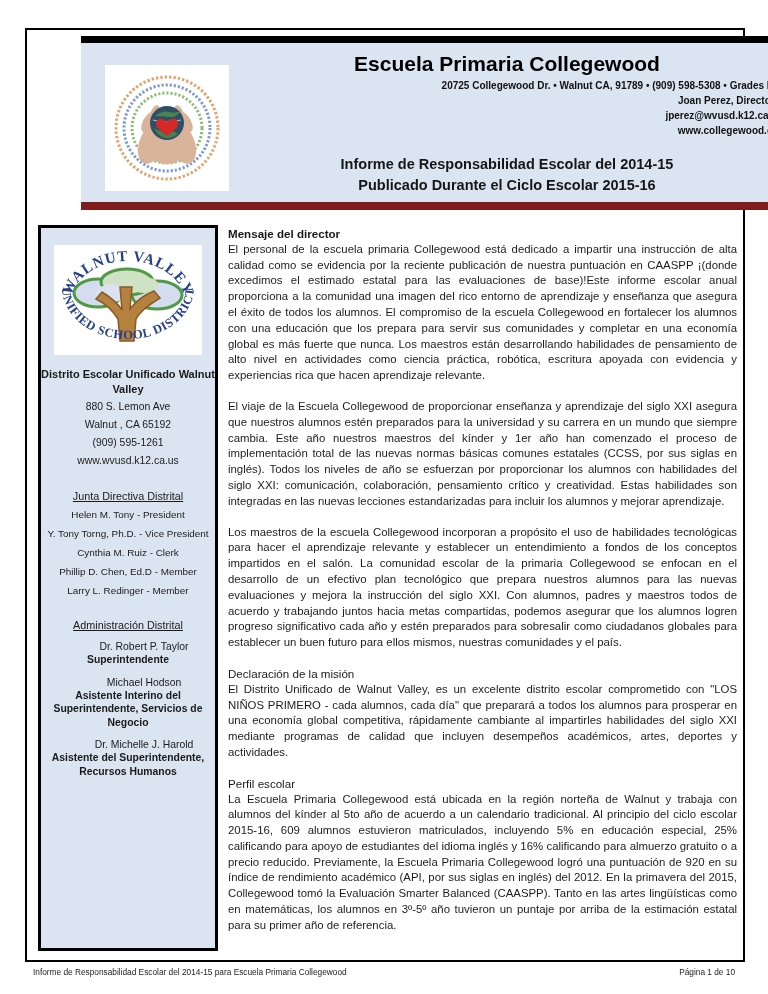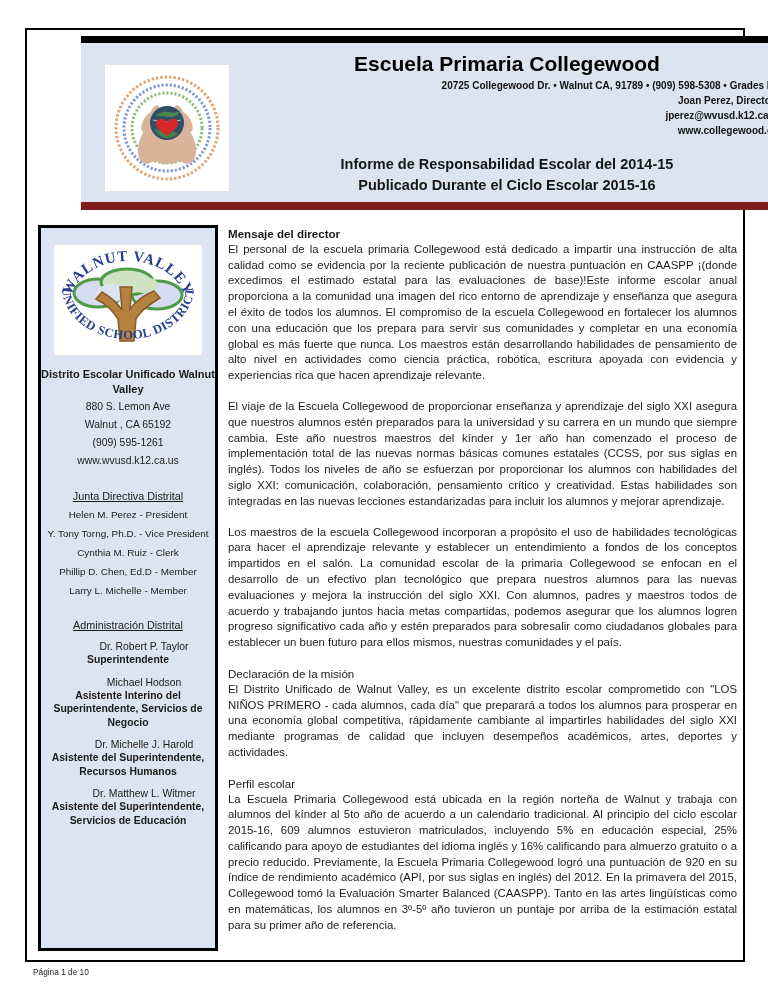--- a/index.html
+++ b/index.html
@@ -137,57 +137,54 @@
       </svg>
     </div>
 
     <div class="district-name">Distrito Escolar Unificado Walnut Valley</div>
     <div class="side-line">880 S. Lemon Ave</div>
     <div class="side-line">Walnut , CA 65192</div>
     <div class="side-line">(909) 595-1261</div>
     <div class="side-line">www.wvusd.k12.ca.us</div>
 
     <div class="side-heading">Junta Directiva Distrital</div>
-    <div class="board-member">Helen M. Perez - President</div>
+    <div class="board-member">Helen M. Tony - President</div>
     <div class="board-member">Y. Tony Torng, Ph.D. - Vice President</div>
     <div class="board-member">Cynthia M. Ruiz - Clerk</div>
     <div class="board-member">Phillip D. Chen, Ed.D - Member</div>
-    <div class="board-member">Larry L. Michelle - Member</div>
+    <div class="board-member">Larry L. Redinger - Member</div>
 
     <div class="side-heading">Administración Distrital</div>
 
     <div class="admin-entry">
       <div class="admin-name">Dr. Robert P. Taylor</div>
       <div class="admin-title">Superintendente</div>
     </div>
     <div class="admin-entry">
       <div class="admin-name">Michael Hodson</div>
       <div class="admin-title">Asistente Interino del Superintendente, Servicios de Negocio</div>
     </div>
     <div class="admin-entry">
       <div class="admin-name">Dr. Michelle J. Harold</div>
       <div class="admin-title">Asistente del Superintendente, Recursos Humanos</div>
-    </div>
-    <div class="admin-entry">
-      <div class="admin-name">Dr. Matthew L. Witmer</div>
-      <div class="admin-title">Asistente del Superintendente, Servicios de Educación</div>
     </div>
   </div>
 
   <div class="main-col">
 
     <div class="section-heading">Mensaje del director</div>
     <p>El personal de la escuela primaria Collegewood está dedicado a impartir una instrucción de alta calidad como se evidencia por la reciente publicación de nuestra puntuación en CAASPP ¡(donde excedimos el estimado estatal para las evaluaciones de base)!Este informe escolar anual proporciona a la comunidad una imagen del rico entorno de aprendizaje y enseñanza que asegura el éxito de todos los alumnos. El compromiso de la escuela Collegewood en fortalecer los alumnos con una educación que los prepara para servir sus comunidades y completar en una economía global es más fuerte que nunca. Los maestros están desarrollando habilidades de pensamiento de alto nivel en actividades como ciencia práctica, robótica, escritura apoyada con evidencia y experiencias rica que hacen aprendizaje relevante.</p>
     <p>El viaje de la Escuela Collegewood de proporcionar enseñanza y aprendizaje del siglo XXI asegura que nuestros alumnos estén preparados para la universidad y su carrera en un mundo que siempre cambia. Este año nuestros maestros del kínder y 1er año han comenzado el proceso de implementación total de las nuevas normas básicas comunes estatales (CCSS, por sus siglas en inglés). Todos los niveles de año se esfuerzan por proporcionar los alumnos con habilidades del siglo XXI: comunicación, colaboración, pensamiento crítico y creatividad. Estas habilidades son integradas en las nuevas lecciones estandarizadas para incluir los alumnos y mejorar aprendizaje.</p>
     <p>Los maestros de la escuela Collegewood incorporan a propósito el uso de habilidades tecnológicas para hacer el aprendizaje relevante y establecer un entendimiento a fondos de los conceptos impartidos en el salón. La comunidad escolar de la primaria Collegewood se enfocan en el desarrollo de un efectivo plan tecnológico que prepara nuestros alumnos para las nuevas evaluaciones y mejora la instrucción del siglo XXI. Con alumnos, padres y maestros todos de acuerdo y trabajando juntos hacia metas compartidas, podemos asegurar que los alumnos logren progreso significativo cada año y estén preparados para sobresalir como ciudadanos globales para establecer un buen futuro para ellos mismos, nuestras comunidades y el país.</p>
 
     <div class="section-heading plain">Declaración de la misión</div>
     <p>El Distrito Unificado de Walnut Valley, es un excelente distrito escolar comprometido con "LOS NIÑOS PRIMERO - cada alumnos, cada día" que preparará a todos los alumnos para prosperar en una economía global competitiva, rápidamente cambiante al impartirles habilidades del siglo XXI mediante programas de calidad que incluyen desempeños académicos, artes, deportes y actividades.</p>
 
     <div class="section-heading plain">Perfil escolar</div>
     <p>La Escuela Primaria Collegewood está ubicada en la región norteña de Walnut y trabaja con alumnos del kínder al 5to año de acuerdo a un calendario tradicional. Al principio del ciclo escolar 2015-16, 609 alumnos estuvieron matriculados, incluyendo 5% en educación especial, 25% calificando para apoyo de estudiantes del idioma inglés y 16% calificando para almuerzo gratuito o a precio reducido. Previamente, la Escuela Primaria Collegewood logró una puntuación de 920 en su índice de rendimiento académico (API, por sus siglas en inglés) del 2012. En la primavera del 2015, Collegewood tomó la Evaluación  Smarter Balanced (CAASPP). Tanto en las artes lingüísticas como en matemáticas, los alumnos en 3º-5º año tuvieron un puntaje por arriba de la estimación estatal para su primer año de referencia.</p>
   </div>
 
   <div class="page-footer">
+    <span>Informe de Responsabilidad Escolar del 2014-15 para Escuela Primaria Collegewood</span>
     <span>Página 1 de 10</span>
   </div>
 
 </div>
 
 </body></html>

